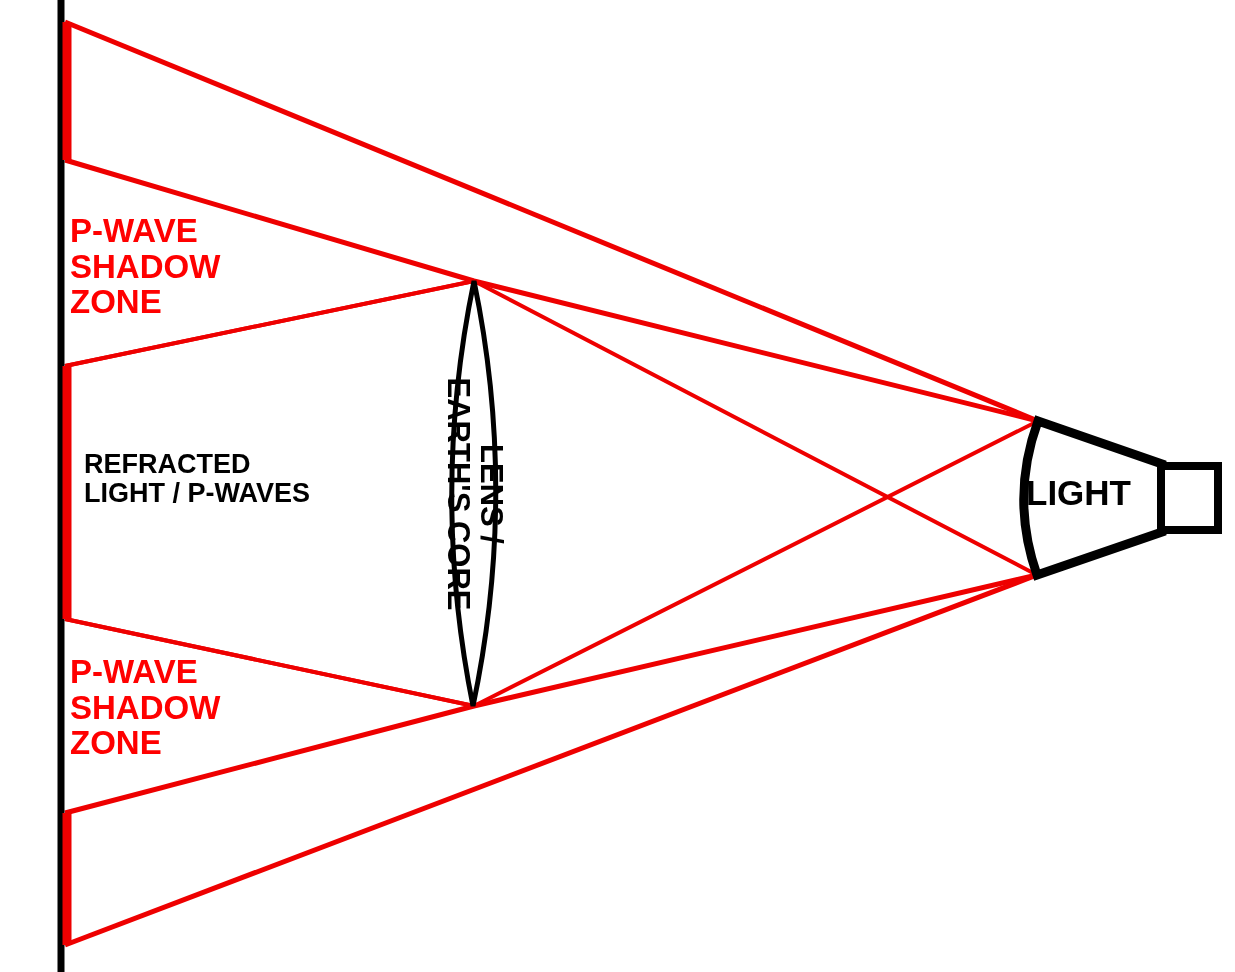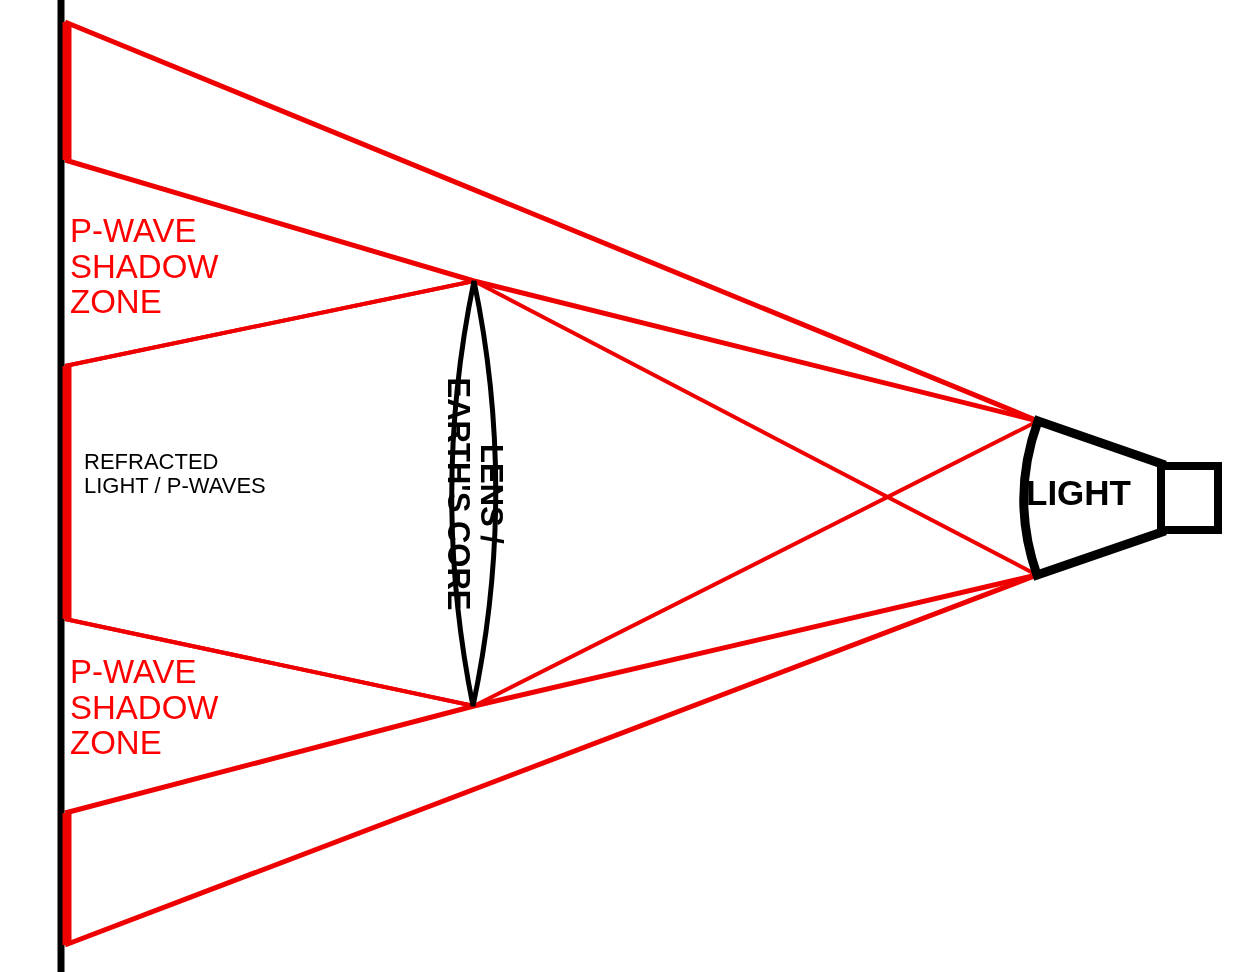--- a/index.html
+++ b/index.html
@@ -21,42 +21,42 @@
     position: absolute;
     left: 0;
     top: 0;
     width: 1235px;
     height: 972px;
     display: block;
   }
   .lbl {
     position: absolute;
     font-family: "Liberation Sans", sans-serif;
-    font-weight: normal;
+    font-weight: bold;
     white-space: pre;
     line-height: 1.08;
     letter-spacing: 0px;
   }
   #label-shadow-top {
     left: 70px;
     top: 213px;
     color: #ff0000;
     font-size: 33px;
   }
   #label-shadow-bottom {
     left: 70px;
     top: 654px;
     color: #ff0000;
     font-size: 33px;
   }
   #label-refracted {
     left: 84px;
     top: 450px;
     color: #000000;
-    font-size: 22px;
+    font-size: 27px;
   }
   #label-light {
     position: absolute;
     left: 1026px;
     top: 473px;
     color: #000000;
     font-size: 35px;
     font-weight: bold;
     font-family: Liberation Sans, sans-serif;
     white-space: pre;

